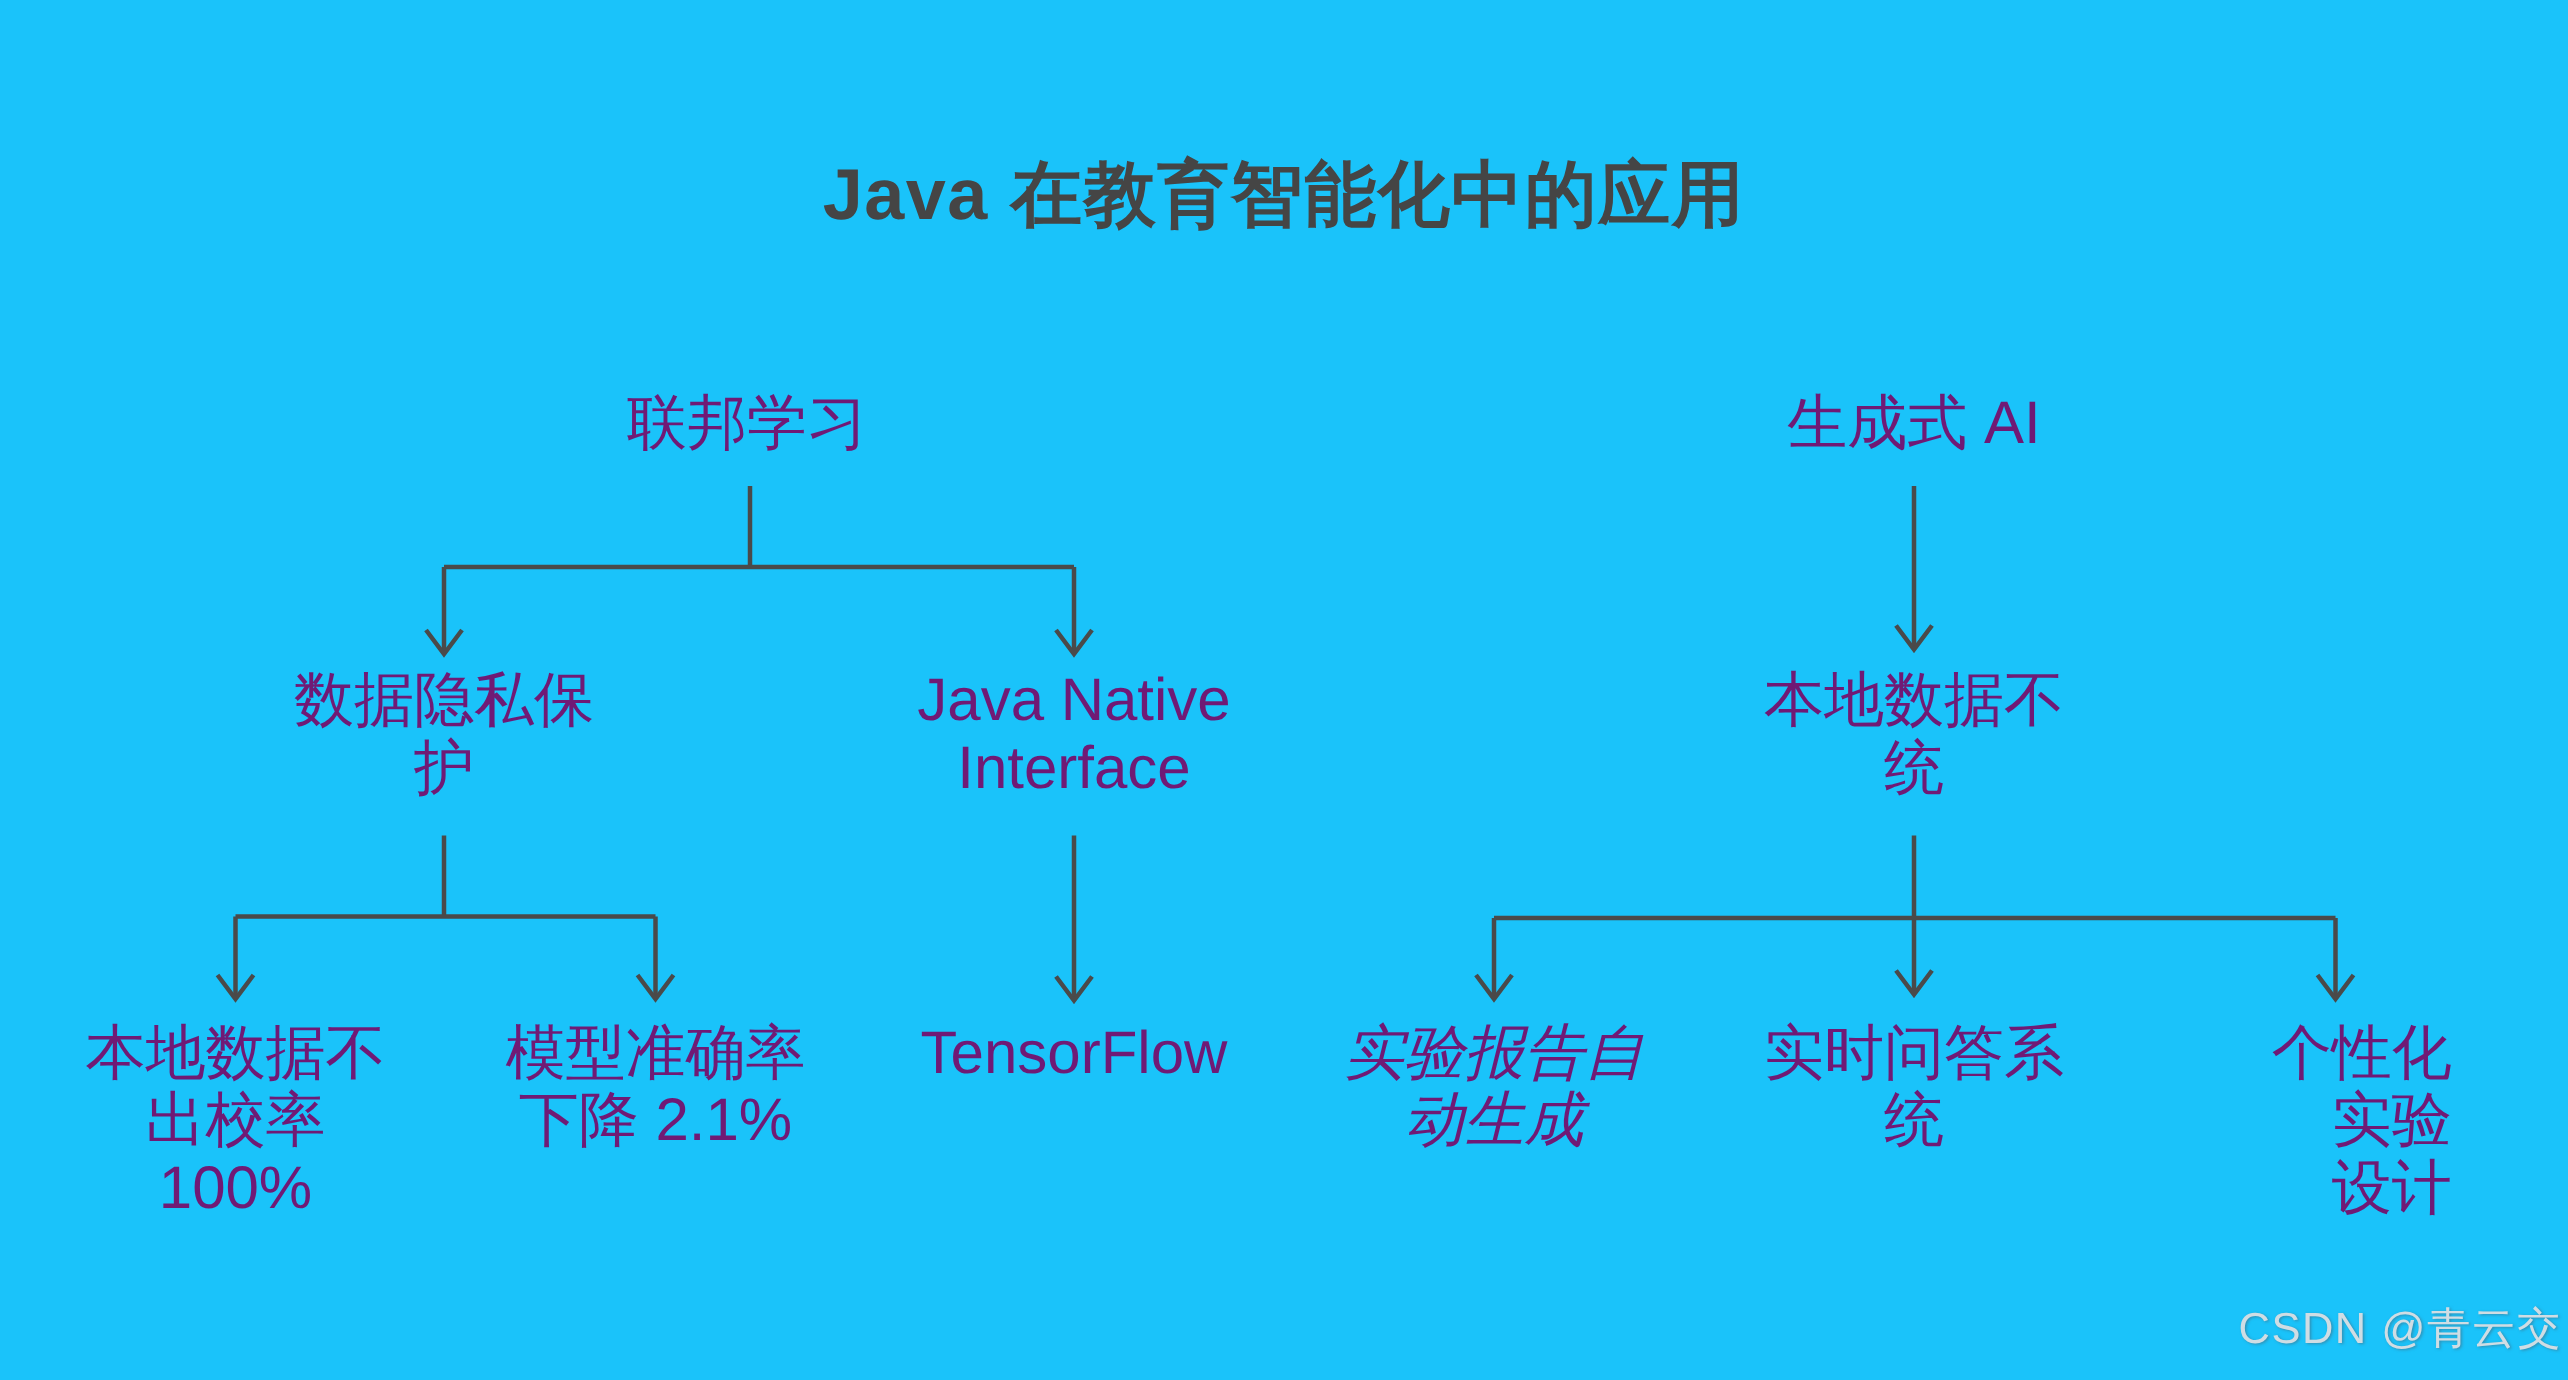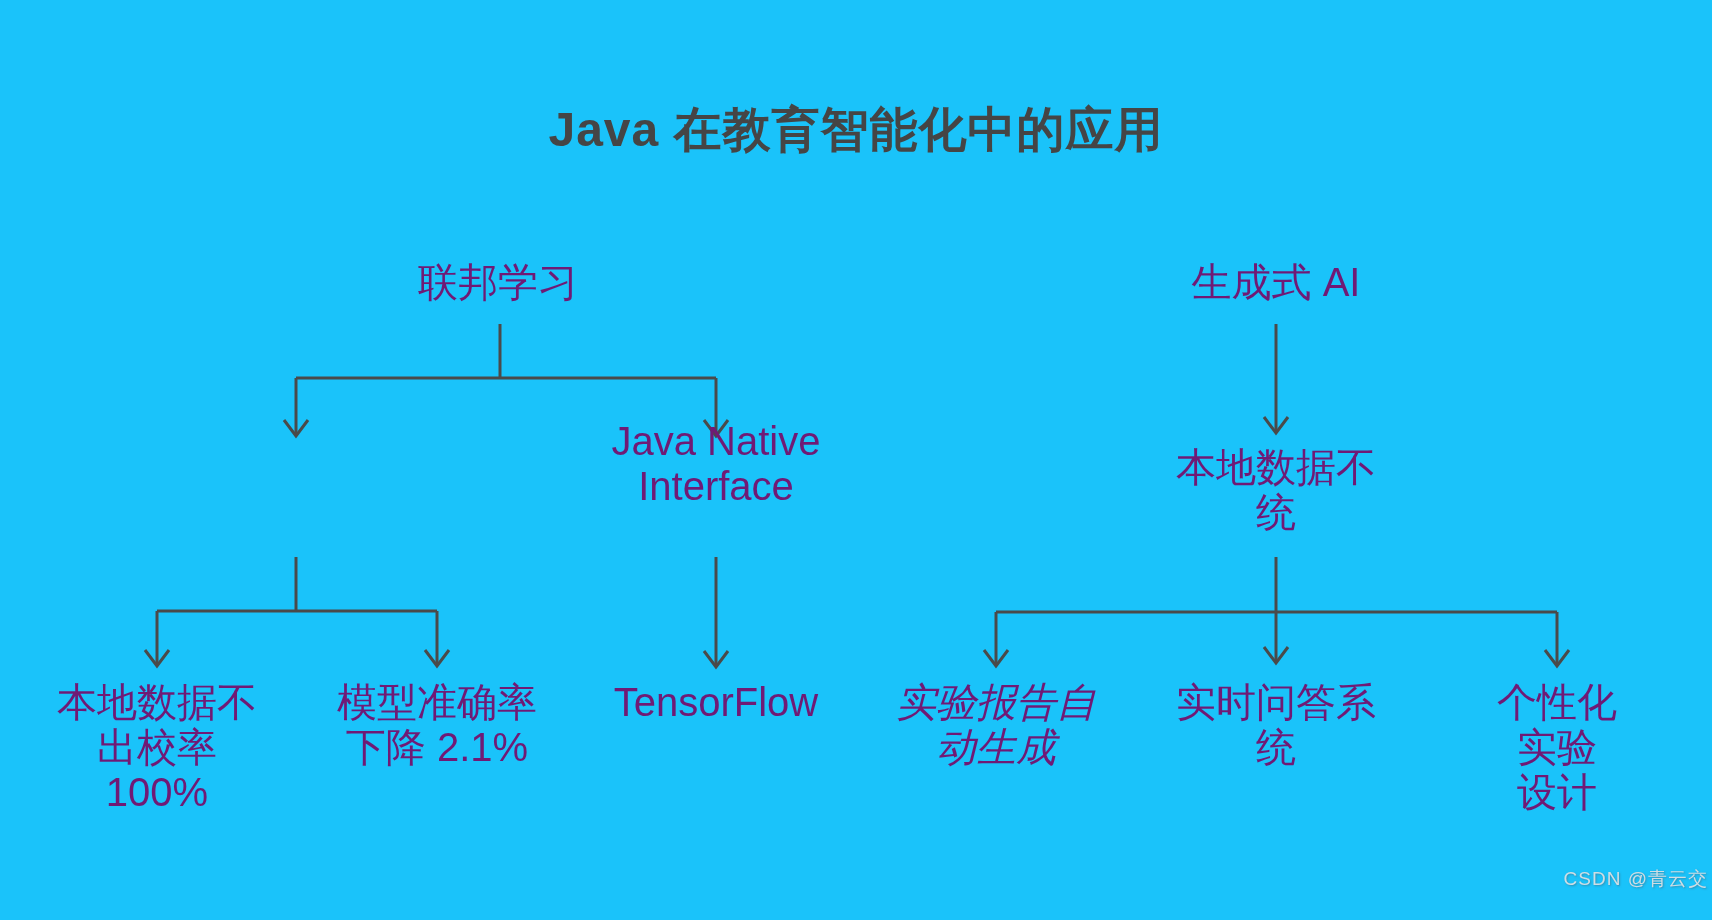--- a/index.html
+++ b/index.html
@@ -48,21 +48,21 @@
     font-size: 40px;
     line-height: 45px;
     color: #701a75;
     white-space: pre-line;
   }
   .node.single { white-space: nowrap; }
   .watermark {
     position: absolute;
     top: 866px;
     right: 4px;
-    font-size: 19px;
+    font-size: 29px;
     color: #cfdde4;
     text-shadow: 1px 1px 2px rgba(70, 100, 120, 0.55);
     letter-spacing: 1px;
     margin-left: 44px;
   }
 </style>
 </head>
 <body>
 
 <div class="stage">
@@ -97,34 +97,36 @@
       <path d="M1264 647 L1276 663 L1288 647"></path>
       <path d="M996 612 H1557"></path>
       <path d="M996 612 V665"></path>
       <path d="M984 650 L996 666 L1008 650"></path>
       <path d="M1557 612 V665"></path>
       <path d="M1545 650 L1557 666 L1569 650"></path>
     </g>
   </svg>
 
   <div class="node single" style="left:498px; top:260px;">联邦学习</div>
-  <div class="node" style="left:716px; top:419px;">Java Native
+  <div class="node" style="left:296px; top:445px;">数据隐私保
+护</div>
+  <div class="node" style="left:716px; top:445px;">Java Native
 Interface</div>
   <div class="node" style="left:157px; top:680px;">本地数据不
 出校率
 100%</div>
   <div class="node" style="left:437px; top:680px;">模型准确率
 下降 2.1%</div>
   <div class="node single" style="left:716px; top:680px;">TensorFlow</div>
 
   <div class="node single" style="left:1276px; top:260px;">生成式 AI</div>
   <div class="node" style="left:1276px; top:445px;">本地数据不
 统</div>
   <div class="node" style="left:996px; top:680px;font-style:italic;">实验报告自
 动生成</div>
   <div class="node" style="left:1276px; top:680px;">实时问答系
 统</div>
-  <div class="node" style="left:1557px; top:680px;">个性化实验
+  <div class="node" style="left:1557px; top:680px;text-align:right;">个性化实验
 设计</div>
 
   <div class="watermark">CSDN @青云交</div>
 
 </div>
 
 </body></html>

